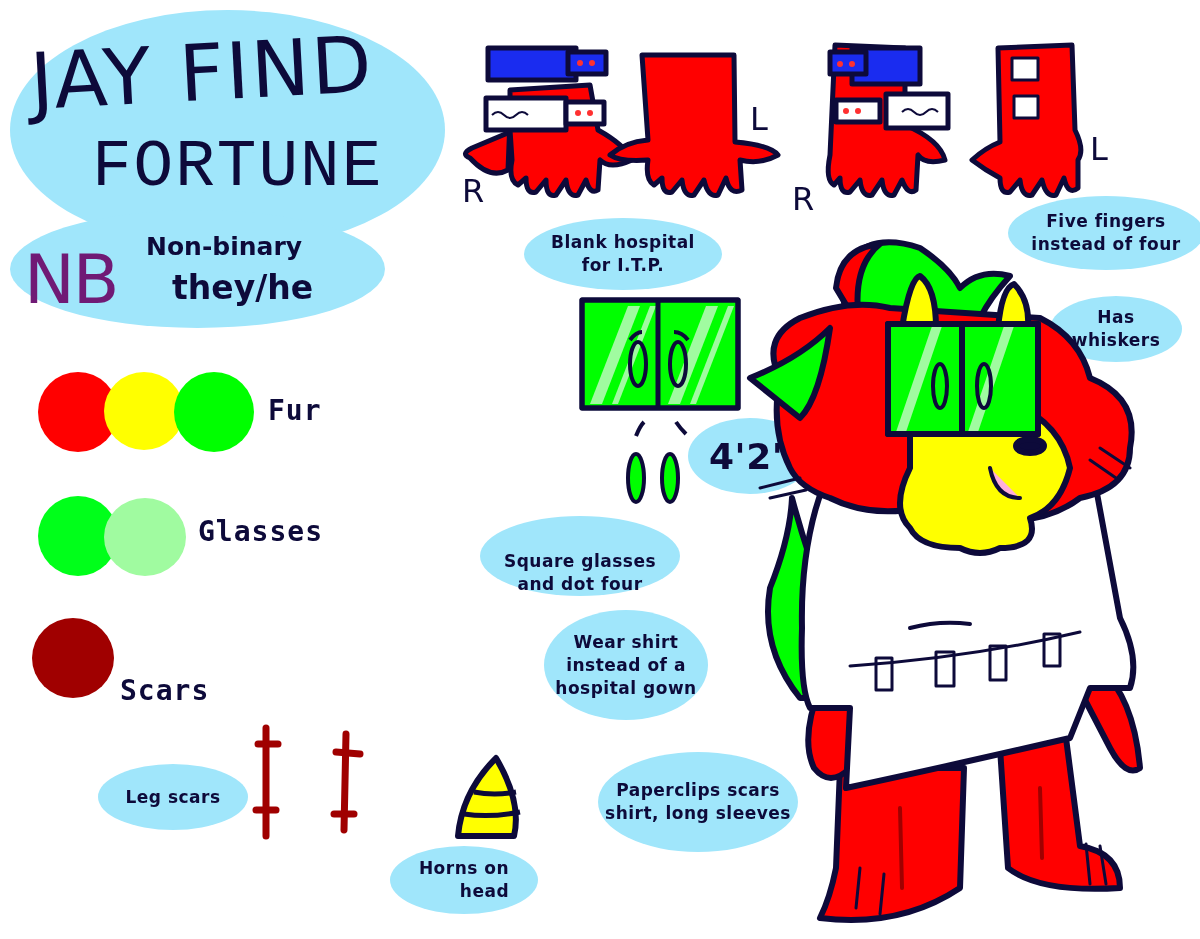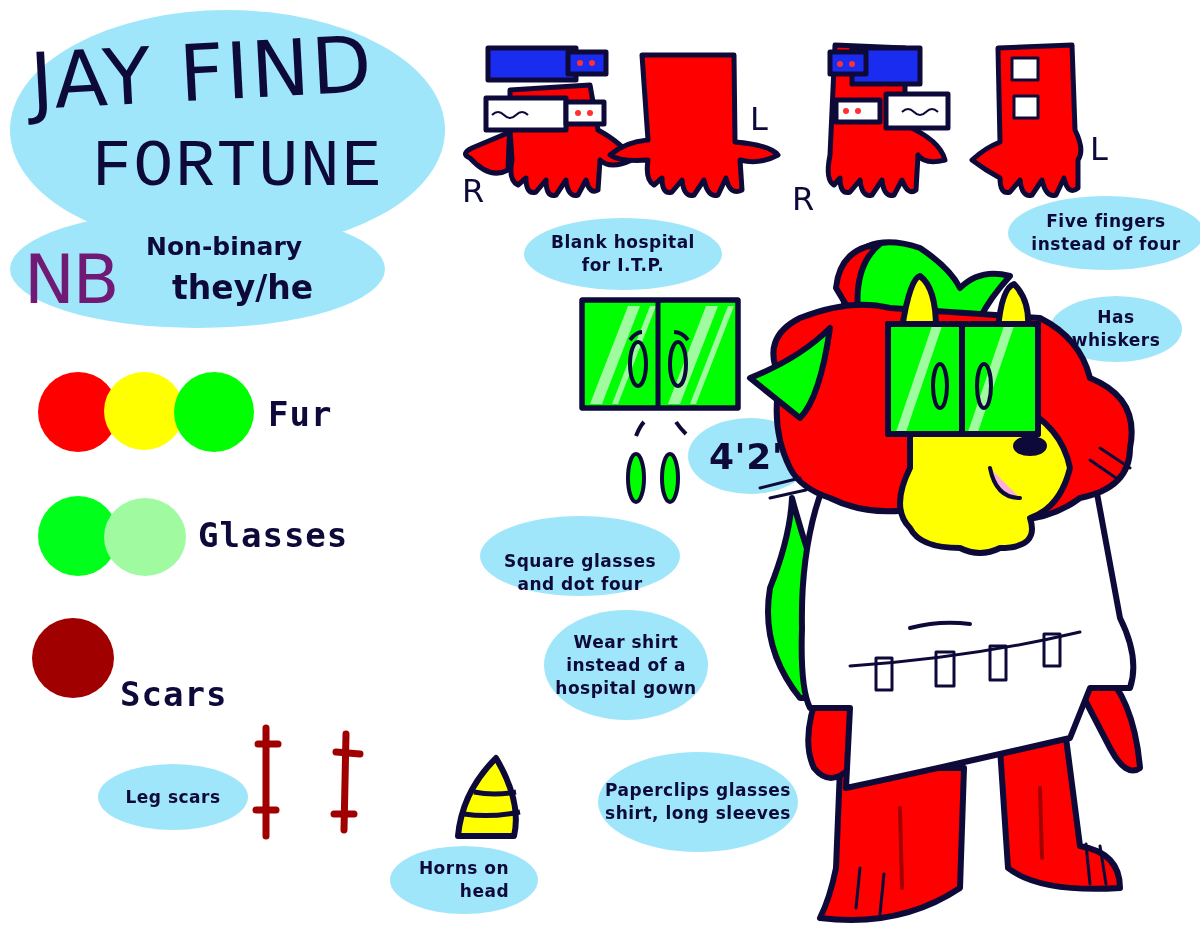--- a/index.html
+++ b/index.html
@@ -7,21 +7,21 @@
            font-family:"DejaVu Sans", sans-serif; color:#0d0a3a; }
     .abs { position:absolute; }
     .bubble { position:absolute; background:#a0e6fb; border-radius:50%;
               display:flex; align-items:center; justify-content:center; text-align:center;
               font-family:"DejaVu Sans", sans-serif; font-weight:bold; color:#0d0a3a;
               font-size:17px; line-height:23px; letter-spacing:0.5px; }
     .title-line { position:absolute; font-family:"DejaVu Sans", sans-serif; color:#0d0a3a;
                   font-weight:normal; letter-spacing:2px; }
     .swatch { position:absolute; border-radius:50%; }
     .swatch-label { position:absolute; font-family:"DejaVu Sans Mono", monospace; font-weight:bold;
-                    color:#0d0a3a; font-size:34px; letter-spacing:1px; }
+                    color:#0d0a3a; font-size:28px; letter-spacing:1px; }
     svg { position:absolute; overflow:visible; }
   </style>
 </head>
 <body>
 
 <div class="abs" style="left:10px;top:10px;width:435px;height:240px;background:#a0e6fb;border-radius:50%;"></div>
 <div class="abs" style="left:10px;top:210px;width:375px;height:118px;background:#a0e6fb;border-radius:50%;"></div>
 
 <div class="title-line" style="left:30px;top:28px;font-size:78px;transform:rotate(-3deg);">JAY FIND</div>
 <div class="title-line" style="left:92px;top:130px;font-size:66px;font-family:Liberation Mono, monospace;">FORTUNE</div>
@@ -120,21 +120,21 @@
 </div>
 <div class="bubble" style="left:544px;top:610px;width:164px;height:110px;">
   <div>
     <div>Wear shirt</div>
     <div>instead of a</div>
     <div>hospital gown</div>
   </div>
 </div>
 <div class="bubble" style="left:598px;top:752px;width:200px;height:100px;">
   <div>
-    <div>Paperclips glasses</div>
+    <div>Paperclips scars</div>
     <div>shirt, long sleeves</div>
   </div>
 </div>
 <div class="bubble" style="left:98px;top:764px;width:150px;height:66px;">
   <span>Leg scars</span>
 </div>
 <div class="bubble" style="left:390px;top:846px;width:148px;height:68px;text-align:right;">
   <div>
     <div>Horns on</div>
     <div>head</div>

